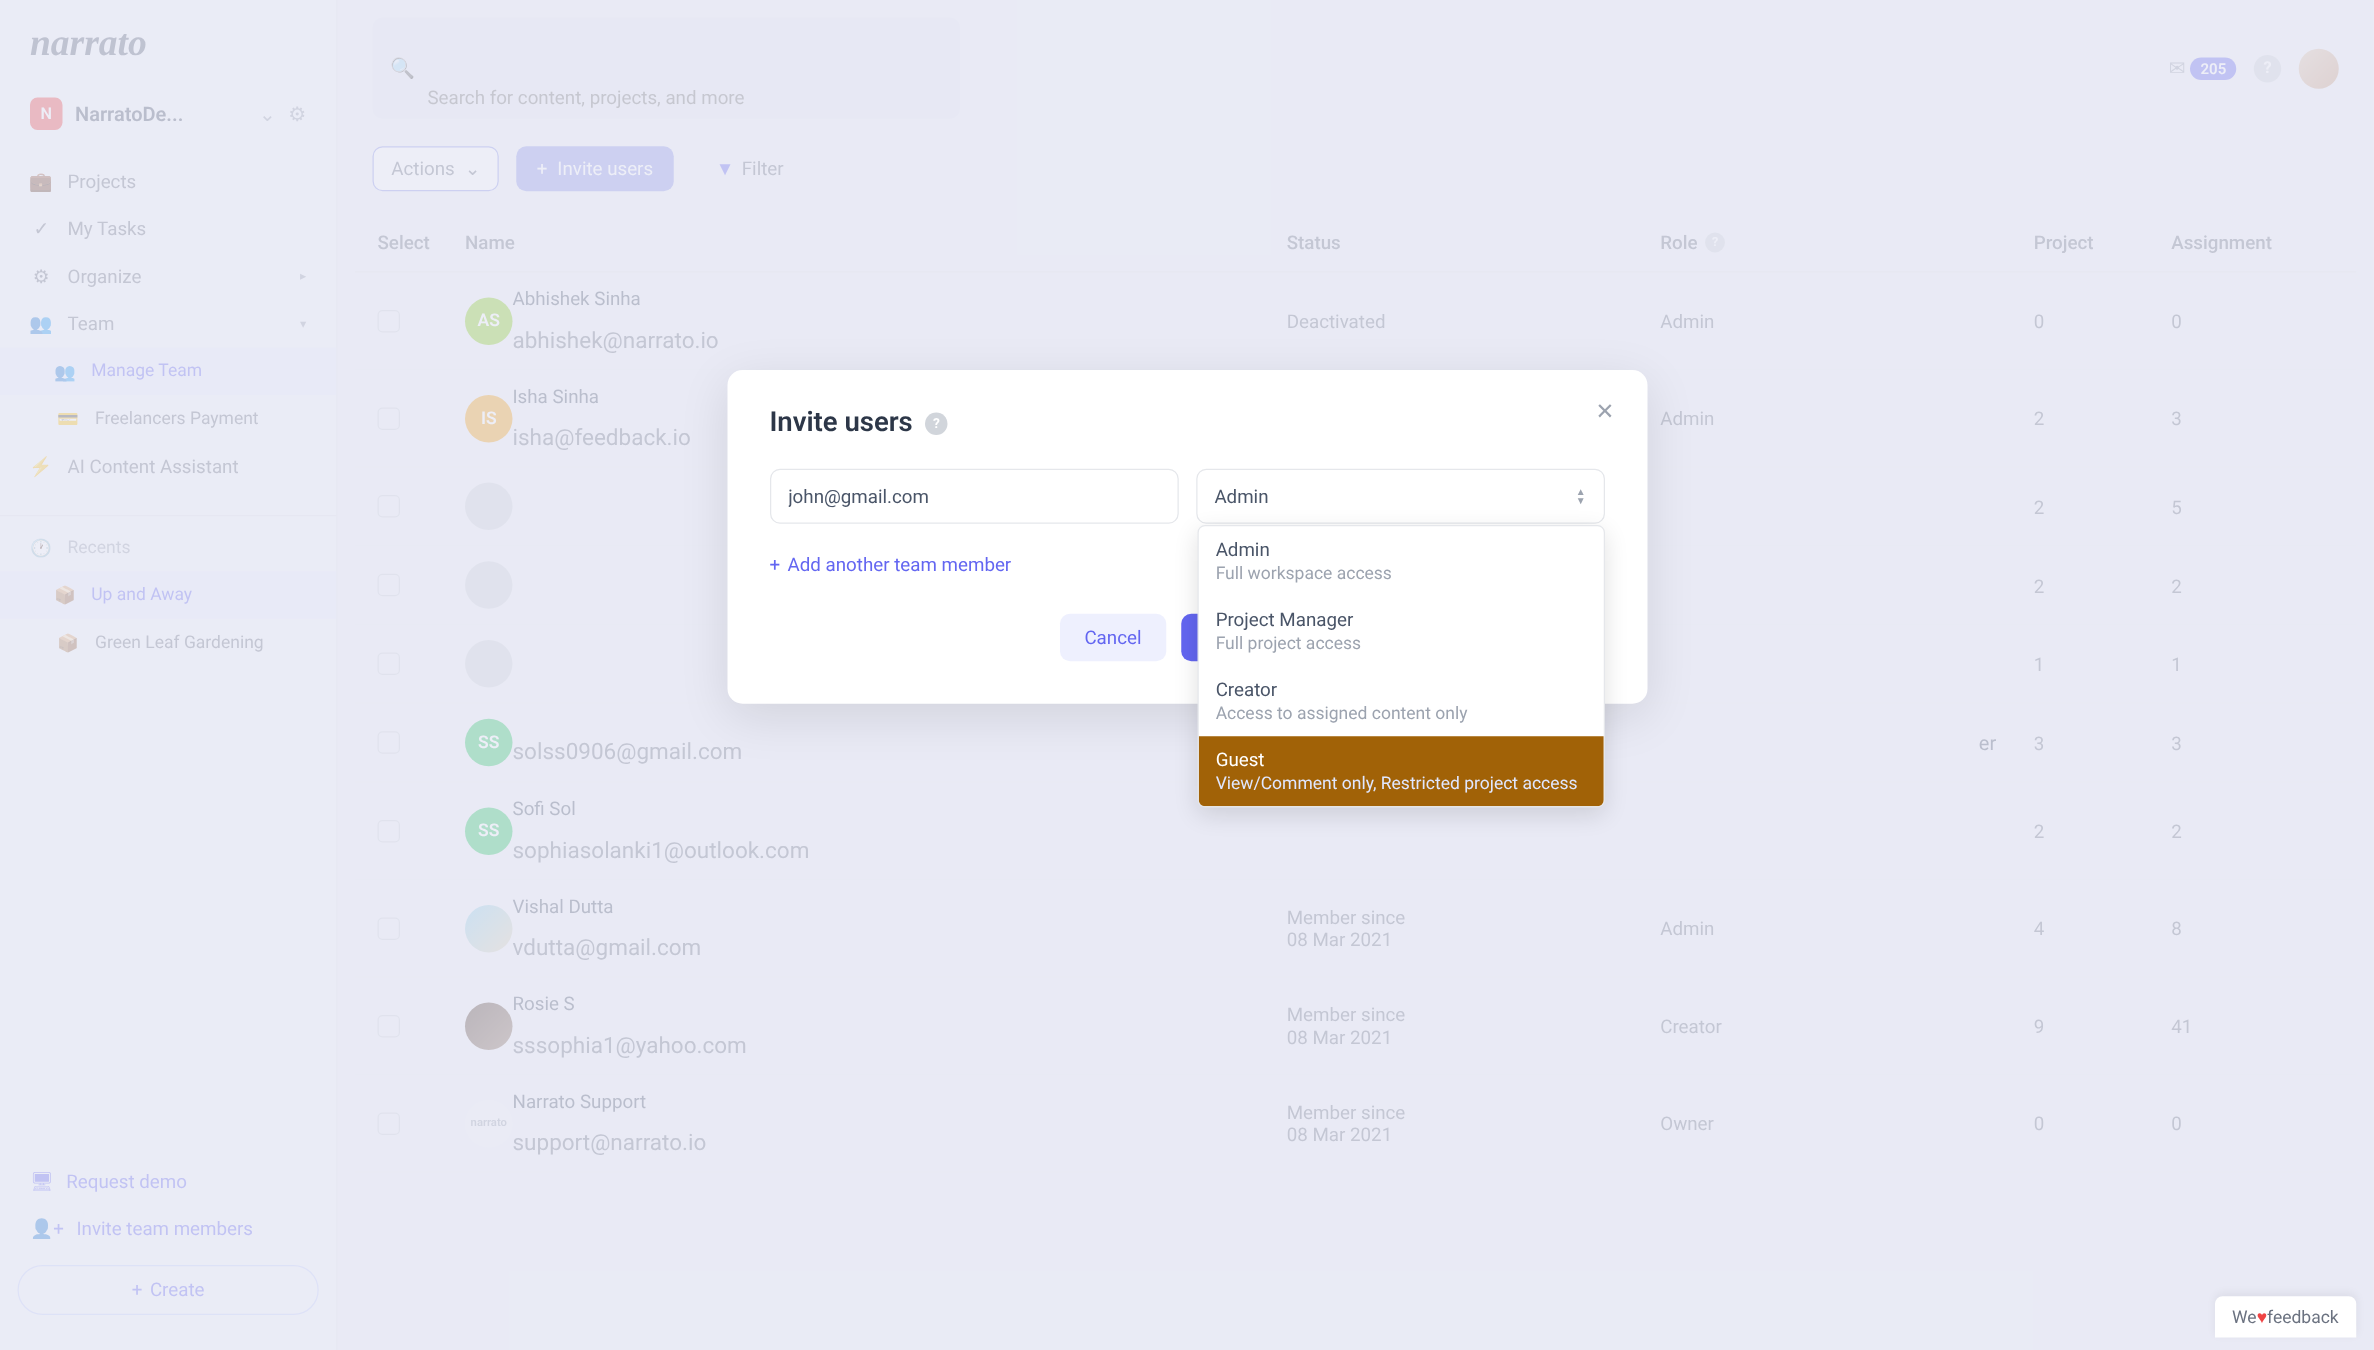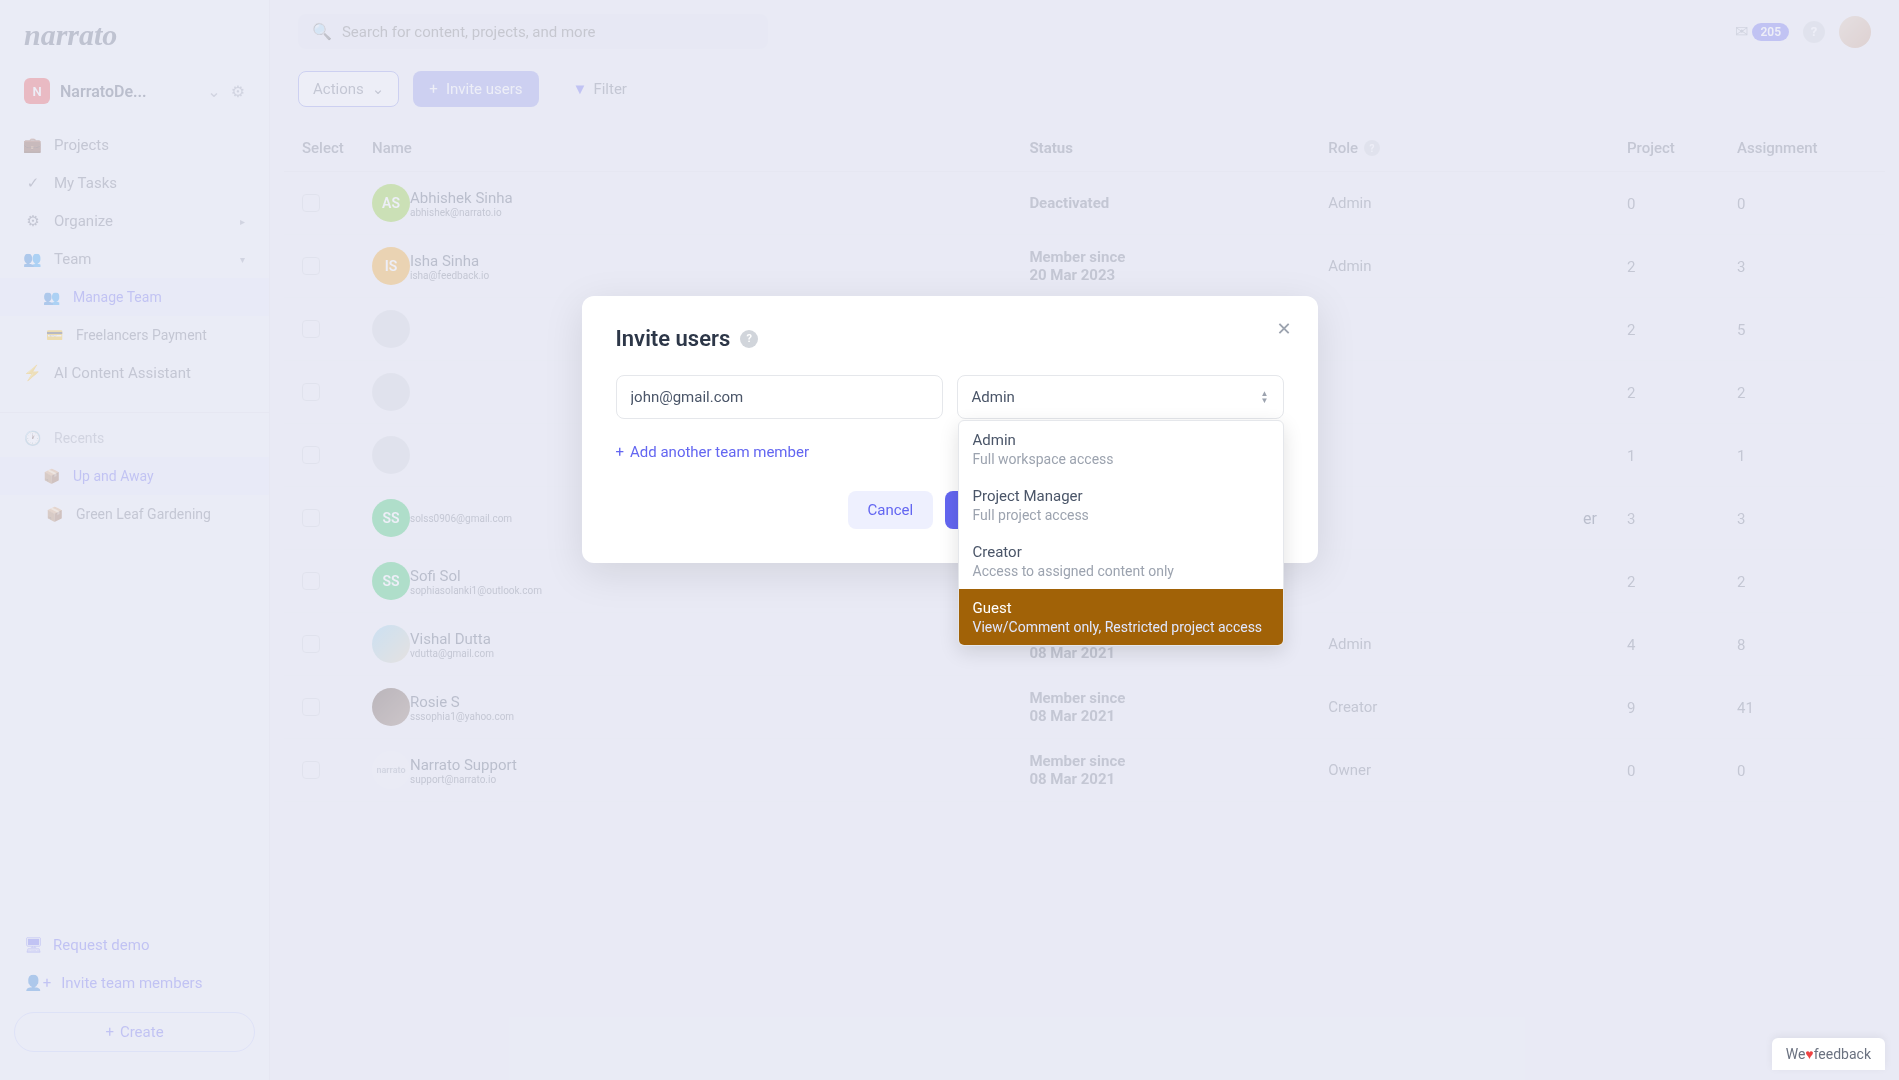--- a/index.html
+++ b/index.html
@@ -25,49 +25,49 @@
     .nav-caret { margin-left: auto; font-size: 10px; color: #9ca3af; }
     
     .sidebar-footer { margin-top: auto; padding: 0 14px 14px; }
     .footer-link { display: flex; align-items: center; gap: 10px; padding: 10px 10px; color: #6366f1; font-size: 15px; cursor: pointer; }
     .create-btn { border: 1px solid #c7d2fe; color: #6366f1; border-radius: 24px; padding: 10px 60px; display: flex; align-items: center; justify-content: center; gap: 6px; margin-top: 10px; cursor: pointer; font-size: 15px; }
     
     
     .main { flex: 1; display: flex; flex-direction: column; overflow: hidden; }
     .topbar { display: flex; align-items: center; padding: 14px 28px; gap: 18px; }
     .search-box { display: flex; align-items: center; background: #e8eaf2; border-radius: 8px; padding: 8px 14px; width: 470px; gap: 10px; }
-    .search-box input { border: none; background: transparent; outline: none; flex: 1; font-size: 15px; color: #6b7280; }
+    .search-box input { border: none; background: transparent; outline: none; flex: 1; font-size: 15px; color: #6b7280; margin-top: 47px; }
     .topbar-right { margin-left: auto; display: flex; align-items: center; gap: 14px; }
     .notif { display: flex; align-items: center; gap: 4px; }
     .notif-badge { background: #6366f1; color: white; border-radius: 12px; padding: 2px 8px; font-size: 12px; font-weight: 600; }
     .help-circle { width: 22px; height: 22px; border-radius: 50%; background: #d1d5db; color: white; display: flex; align-items: center; justify-content: center; font-size: 13px; font-weight: bold; }
     .avatar-top { width: 32px; height: 32px; border-radius: 50%; background: linear-gradient(135deg,#e0c8b0,#c89878); }
     
     .toolbar { display: flex; align-items: center; gap: 14px; padding: 8px 28px 18px; }
     .actions-btn { border: 1.5px solid #8b95e8; color: #6b7280; background: white; border-radius: 8px; padding: 8px 14px; display: flex; align-items: center; gap: 8px; cursor: pointer; font-size: 15px; }
     .invite-btn { background: #8b95e8; color: white; border: none; border-radius: 8px; padding: 9px 16px; display: flex; align-items: center; gap: 8px; cursor: pointer; font-size: 15px; }
     .filter-link { color: #6b7280; display: flex; align-items: center; gap: 6px; cursor: pointer; font-size: 15px; margin-left: 20px; }
     
     
     .table-wrap { padding: 0 14px; }
     .table-header { display: flex; padding: 14px 18px; color: #6b7280; font-weight: 500; border-bottom: 1px solid #e5e7eb; font-size: 15px; }
     .col-select { width: 70px; }
     .col-name { flex: 2.2; }
-    .col-status { flex: 1; font-weight: bold; }
+    .col-status { flex: 1; }
     .col-role { flex: 1; display: flex; align-items: center; gap: 6px; }
     .col-project { width: 110px; }
     .col-assign { width: 130px; }
     
     .table-row { display: flex; align-items: center; padding: 12px 18px; border-bottom: 1px solid #eef0f4; }
     .table-row .col-select { display: flex; align-items: center; }
     .checkbox { width: 18px; height: 18px; border: 1.5px solid #d1d5db; border-radius: 4px; }
     .user-cell { display: flex; align-items: center; gap: 0; }
     .user-avatar { width: 38px; height: 38px; border-radius: 50%; display: flex; align-items: center; justify-content: center; color: white; font-weight: 600; font-size: 14px; }
     .user-name { color: #4a5568; font-size: 15px; }
-    .user-email { color: #6b7280; font-size: 10px; margin-top: 0; }
+    .user-email { color: #6b7280; font-size: 18px; margin-top: 14px; }
     .status-text, .role-text { color: #6b7280; font-size: 15px; }
     .count-text { color: #6b7280; font-size: 15px; }
     
     
     .modal-overlay { position: absolute; inset: 0; background: rgba(230,232,244,0.72); display: flex; align-items: flex-start; justify-content: center; }
     .modal { background: white; border-radius: 12px; width: 736px; margin-top: 296px; padding: 30px 34px 34px; position: relative; box-shadow: 0 10px 40px rgba(0,0,0,0.1); }
     .modal-title { font-size: 22px; font-weight: 600; color: #2d3748; display: flex; align-items: center; gap: 10px; }
     .modal-close { position: absolute; top: 22px; right: 26px; cursor: pointer; color: #9ca3af; font-size: 18px; }
     .modal-row { display: flex; gap: 14px; margin-top: 24px; }
     .modal-input { flex: 1; border: 1px solid #e5e7eb; border-radius: 8px; padding: 12px 14px; font-size: 15px; color: #4a5568; outline: none; }

